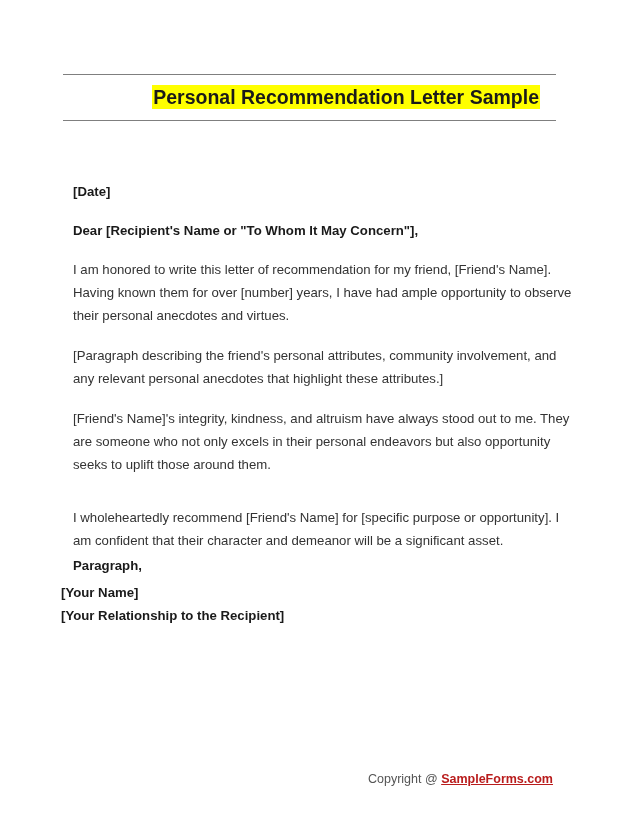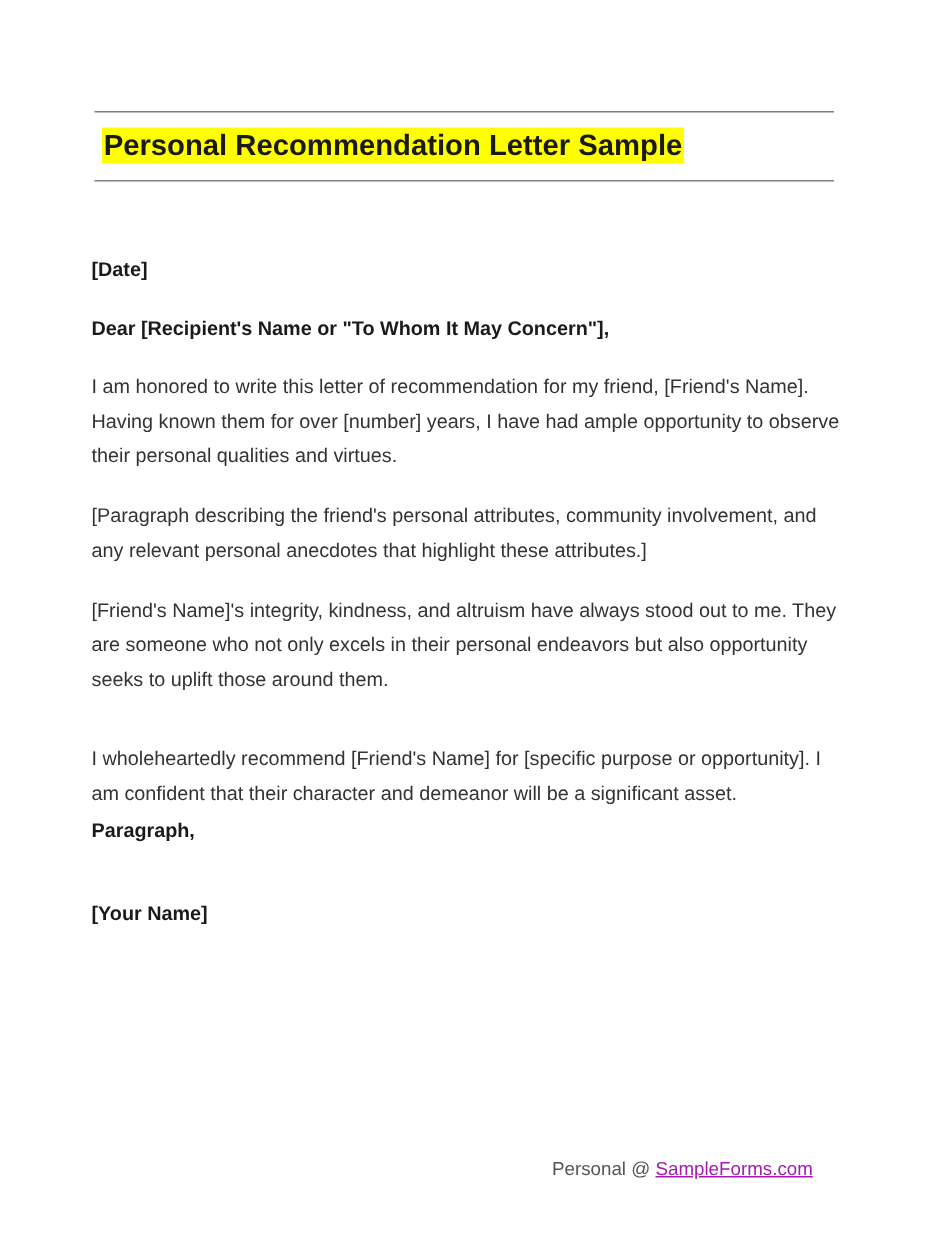--- a/index.html
+++ b/index.html
@@ -1,54 +1,55 @@
 <!DOCTYPE html>
 <html><head>
 <meta charset="utf-8">
 <style>
   html, body { margin: 0; padding: 0; background: #ffffff; }
   body { width: 620px; height: 827px; position: relative; overflow: hidden;
          font-family: "Liberation Sans", sans-serif; color: #333333; }
   .rule { position: absolute; left: 63px; width: 493px; height: 0; border-top: 1px solid #7f7f7f; }
   .rule.top { top: 74px; }
   .rule.bottom { top: 120px; }
-  .title-wrap { position: absolute; top: 85px; left: 0; width: 524px; text-align: center; }
+  .title-wrap { position: absolute; top: 85px; left: 16px; width: 524px; text-align: right; }
   .title { display: inline-block; background: #ffff00; color: #1a1a1a;
            font-weight: bold; font-size: 19.5px; line-height: 24px; padding: 0 1px; }
   .letter { position: absolute; left: 61px; width: 500px; font-size: 13.2px; line-height: 23px; }
-  .p { margin: 0; }
+  .p { margin: 12px; }
   .bold { font-weight: bold; color: #1a1a1a; }
   .date { position: absolute; top: 168px; }
   .salutation { position: absolute; top: 207px; }
   .p1 { position: absolute; top: 246px; }
   .p2 { position: absolute; top: 332px; }
   .p3 { position: absolute; top: 395px; }
   .p4 { position: absolute; top: 494px; }
   .closing { position: absolute; top: 542px; }
-  .sig { position: absolute; top: 581px; margin-top: 16px; }
+  .sig { position: absolute; top: 581px; }
   .footer { position: absolute; top: 772px; left: 368px; font-size: 12.5px; color: #555555; }
-  .footer .brand { color: #a21caf; font-weight: normal; text-decoration: underline; }
+  .footer .brand { color: #b91c1c; font-weight: bold; text-decoration: underline; }
 </style>
 </head>
 <body>
 
 <div class="rule top"></div>
 <div class="title-wrap">
   <span class="title">Personal Recommendation Letter Sample</span>
 </div>
 <div class="rule bottom"></div>
 
 <div>
   <p class="letter p bold date">[Date]</p>
   <p class="letter p bold salutation">Dear [Recipient's Name or "To Whom It May Concern"],</p>
-  <p class="letter p p1">I am honored to write this letter of recommendation for my friend, [Friend's Name]. Having known them for over [number] years, I have had ample opportunity to observe their personal qualities and virtues.</p>
+  <p class="letter p p1">I am honored to write this letter of recommendation for my friend, [Friend's Name]. Having known them for over [number] years, I have had ample opportunity to observe their personal anecdotes and virtues.</p>
   <p class="letter p p2">[Paragraph describing the friend's personal attributes, community involvement, and any relevant personal anecdotes that highlight these attributes.]</p>
   <p class="letter p p3">[Friend's Name]'s integrity, kindness, and altruism have always stood out to me. They are someone who not only excels in their personal endeavors but also opportunity seeks to uplift those around them.</p>
   <p class="letter p p4">I wholeheartedly recommend [Friend's Name] for [specific purpose or opportunity]. I am confident that their character and demeanor will be a significant asset.</p>
   <p class="letter p bold closing">Paragraph,</p>
   <div class="letter bold sig">
     <div>[Your Name]</div>
+    <div>[Your Relationship to the Recipient]</div>
   </div>
 </div>
 
 <div class="footer">
-  <span>Personal @ </span><span class="brand">SampleForms.com</span>
+  <span>Copyright @ </span><span class="brand">SampleForms.com</span>
 </div>
 
 </body></html>

